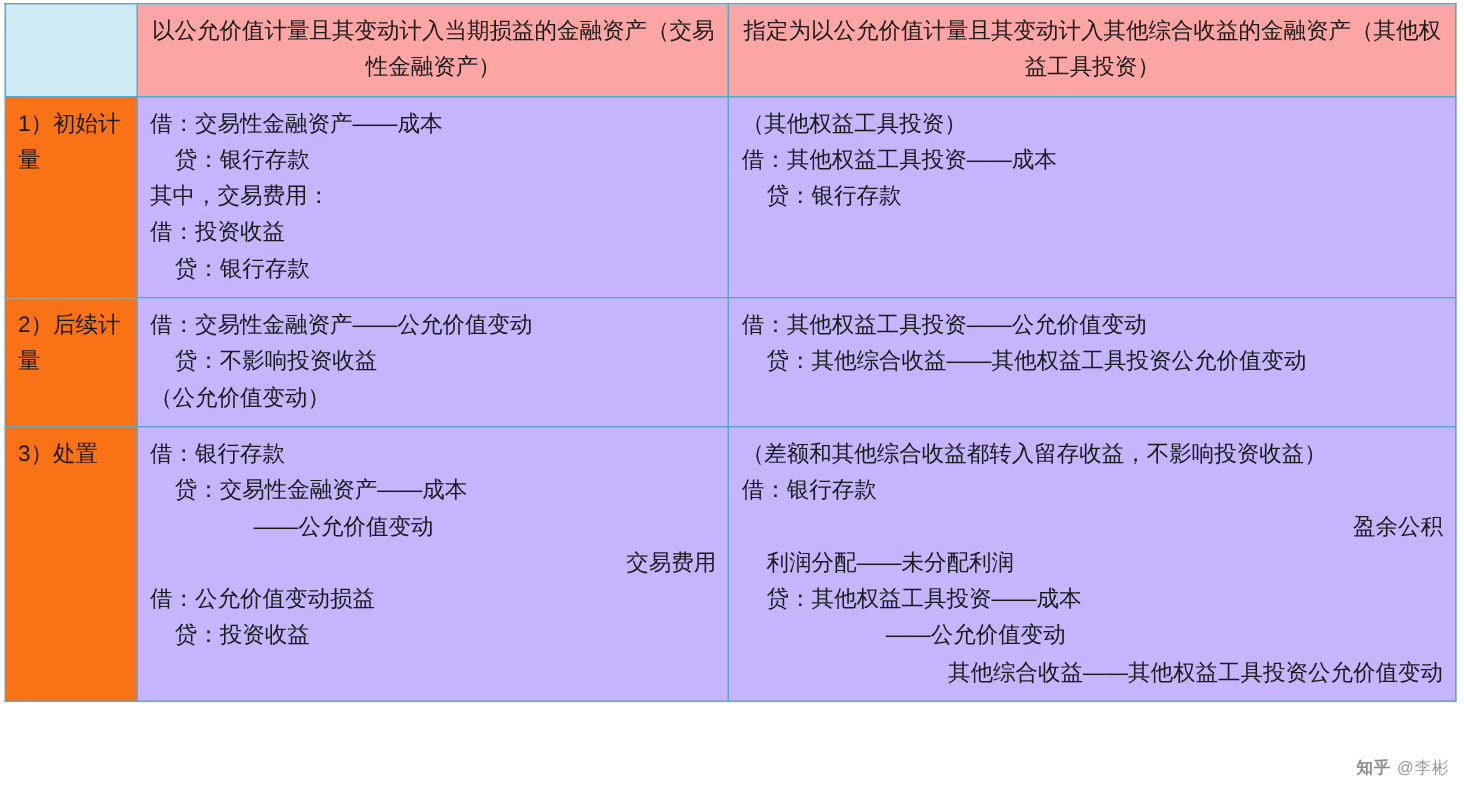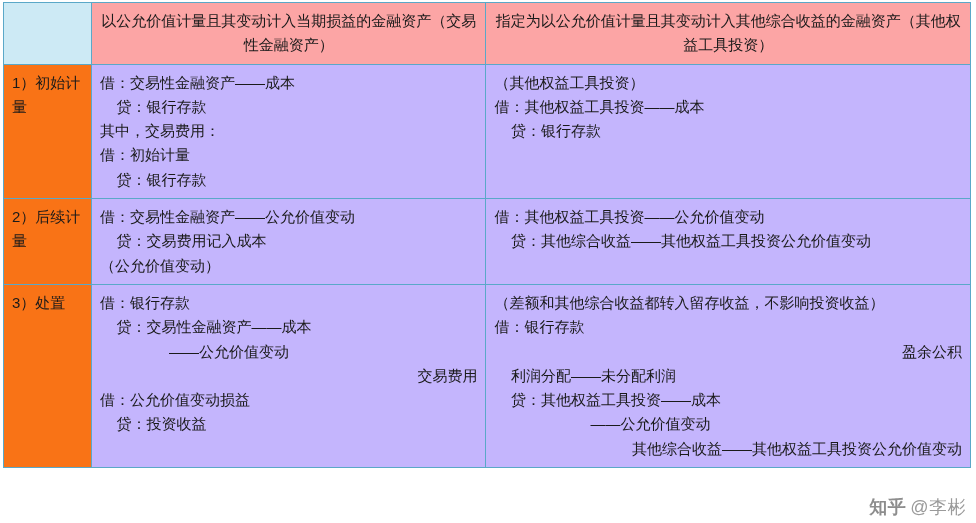--- a/index.html
+++ b/index.html
@@ -63,21 +63,21 @@
   .line { white-space: pre; }
   .indent1 { padding-left: 1.1em; }
   .indent2 { padding-left: 2.2em; text-align: right; }
   .indent4 { padding-left: 4.6em; }
   .indent5 { padding-left: 6.4em; }
 
   .watermark {
     position: absolute;
     right: 10px;
     bottom: 6px;
-    font-size: 18px;
+    font-size: 11px;
     color: #9a9a9a;
     letter-spacing: 0.5px;
     user-select: none;
   }
   .wm-logo {
     display: inline-block;
     color: #8d8d8d;
     font-weight: bold;
     margin-right: 4px;
   }
@@ -99,35 +99,35 @@
         <td class="hdr">以公允价值计量且其变动计入当期损益的金融资产（交易性金融资产）</td>
         <td class="hdr">指定为以公允价值计量且其变动计入其他综合收益的金融资产（其他权益工具投资）</td>
       </tr>
 
       <tr>
         <td class="rowlabel">1）初始计量</td>
         <td class="cell">
             <div class="line">借：交易性金融资产——成本</div>
             <div class="line indent1">贷：银行存款</div>
             <div class="line">其中，交易费用：</div>
-            <div class="line">借：初始计量</div>
+            <div class="line">借：投资收益</div>
             <div class="line indent1">贷：银行存款</div>
           </td>
         <td class="cell">
             <div class="line">（其他权益工具投资）</div>
             <div class="line">借：其他权益工具投资——成本</div>
             <div class="line indent1">贷：银行存款</div>
           </td>
       </tr>
 
       <tr>
         <td class="rowlabel">2）后续计量</td>
         <td class="cell">
             <div class="line">借：交易性金融资产——公允价值变动</div>
-            <div class="line indent1">贷：交易费用记入成本</div>
+            <div class="line indent1">贷：不影响投资收益</div>
             <div class="line">（公允价值变动）</div>
           </td>
         <td class="cell">
             <div class="line">借：其他权益工具投资——公允价值变动</div>
             <div class="line indent1">贷：其他综合收益——其他权益工具投资公允价值变动</div>
           </td>
       </tr>
 
       <tr>
         <td class="rowlabel">3）处置</td>

